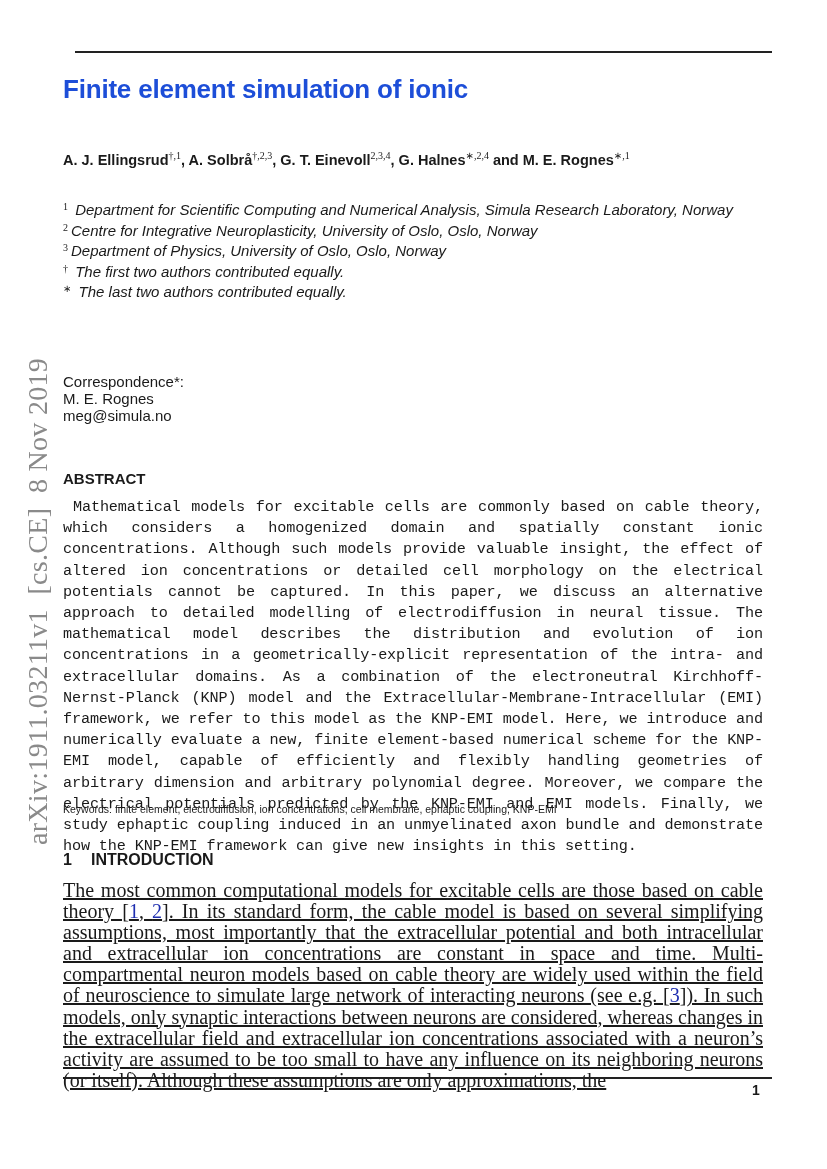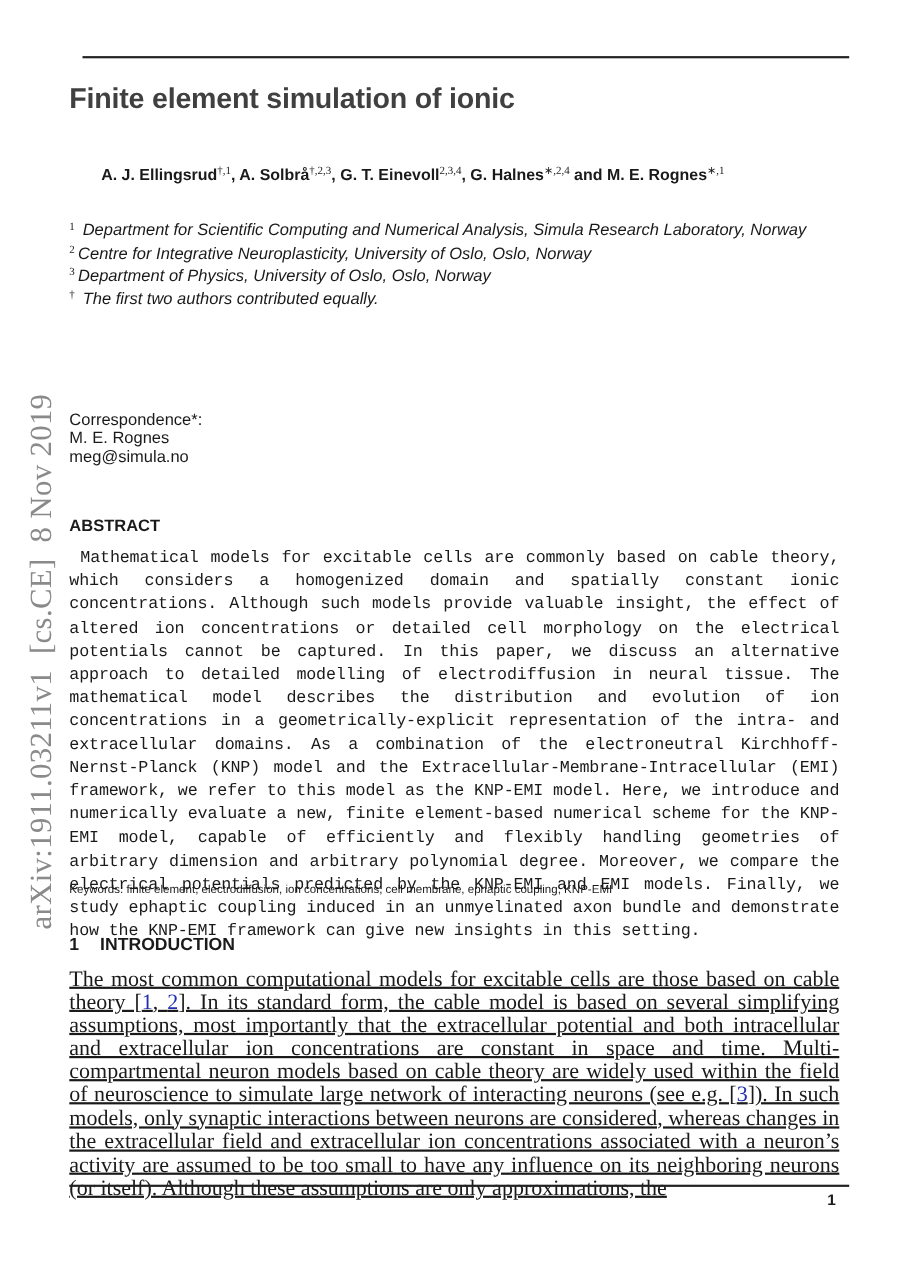--- a/index.html
+++ b/index.html
@@ -1,20 +1,20 @@
 <!DOCTYPE html>
 <html><head>
 <meta charset="utf-8">
 <style>
   html, body { margin: 0; padding: 0; background: #ffffff; }
   body { width: 827px; height: 1169px; position: relative; overflow: hidden; color: #1a1a1a; }
   .rule-top { position: absolute; left: 75px; top: 51px; width: 697px; height: 2px; background: #222; }
   .rule-bottom { position: absolute; left: 63px; top: 1077px; width: 709px; height: 2px; background: #222; }
-  .title { position: absolute; left: 63px; top: 70px; width: 700px; font-family: "Liberation Sans", sans-serif; font-weight: bold; font-size: 26px; line-height: 38px; color: #404040; letter-spacing: -0.2px; }
-  .authors { position: absolute; left: 63px; top: 148px; width: 700px; font-family: "Liberation Sans", sans-serif; font-weight: bold; font-size: 14.5px; line-height: 24px; margin-left: 29px; }
+  .title { position: absolute; left: 63px; top: 70px; width: 700px; font-family: "Liberation Sans", sans-serif; font-weight: bold; font-size: 26px; line-height: 38px; color: #1d4ed8; letter-spacing: -0.2px; }
+  .authors { position: absolute; left: 63px; top: 148px; width: 700px; font-family: "Liberation Sans", sans-serif; font-weight: bold; font-size: 14.5px; line-height: 24px; }
   .authors sup { font-family: "Liberation Serif", serif; font-weight: normal; font-size: 10px; vertical-align: 6px; line-height: 0; }
   .affils { position: absolute; left: 63px; top: 200px; width: 700px; font-family: "Liberation Sans", sans-serif; font-style: italic; font-size: 15px; line-height: 20.6px; }
   .affils sup { font-family: "Liberation Serif", serif; font-style: normal; font-size: 10px; vertical-align: 5px; line-height: 0; margin-right: 3px; }
   .corr { position: absolute; left: 63px; top: 373px; font-family: "Liberation Sans", sans-serif; font-size: 15px; line-height: 17px; }
   .arxiv { position: absolute; left: 22px; top: 845px; transform-origin: 0 0; transform: rotate(-90deg); font-family: "Liberation Serif", serif; font-size: 28px; color: #8a8a8a; white-space: pre; letter-spacing: 0.3px; }
   .h-abstract { position: absolute; left: 63px; top: 470px; font-family: "Liberation Sans", sans-serif; font-weight: bold; font-size: 15px; }
   .abstract { position: absolute; left: 63px; top: 497px; width: 700px; font-family: Liberation Mono, monospace; font-size: 15.2px; line-height: 21.2px; text-align: justify; text-indent: 10px; letter-spacing: -0.15px; }
   .keywords { position: absolute; left: 63px; top: 803px; width: 700px; font-family: "Liberation Sans", sans-serif; font-weight: normal; font-size: 10.5px; }
   .h-intro { position: absolute; left: 63px; top: 851px; font-family: "Liberation Sans", sans-serif; font-weight: bold; font-size: 16px; }
   .h-intro .num { display: inline-block; width: 28px; }
@@ -35,20 +35,21 @@
 
 <div class="authors">
   <span><span>A. J. Ellingsrud</span><sup>†,1</sup></span><span>, </span><span><span>A. Solbrå</span><sup>†,2,3</sup></span><span>, </span><span><span>G. T. Einevoll</span><sup>2,3,4</sup></span><span>, </span><span><span>G. Halnes</span><sup>∗,2,4</sup></span><span> and </span><span><span>M. E. Rognes</span><sup>∗,1</sup></span>
 </div>
 
 <div class="affils">
   <div><sup>1</sup><span> Department for Scientific Computing and Numerical Analysis, Simula Research Laboratory, Norway</span></div>
   <div><sup>2</sup><span>Centre for Integrative Neuroplasticity, University of Oslo, Oslo, Norway</span></div>
   <div><sup>3</sup><span>Department of Physics, University of Oslo, Oslo, Norway</span></div>
   <div><sup>†</sup><span> The first two authors contributed equally.</span></div>
+  <div><sup>∗</sup><span> The last two authors contributed equally.</span></div>
 </div>
 
 <div class="corr">
   <div>Correspondence*:</div>
   <div>M. E. Rognes</div>
   <div>meg@simula.no</div>
 </div>
 
 <div class="h-abstract">ABSTRACT</div>
 <div class="abstract">Mathematical models for excitable cells are commonly based on cable theory, which considers a homogenized domain and spatially constant ionic concentrations. Although such models provide valuable insight, the effect of altered ion concentrations or detailed cell morphology on the electrical potentials cannot be captured. In this paper, we discuss an alternative approach to detailed modelling of electrodiffusion in neural tissue. The mathematical model describes the distribution and evolution of ion concentrations in a geometrically-explicit representation of the intra- and extracellular domains. As a combination of the electroneutral Kirchhoff-Nernst-Planck (KNP) model and the Extracellular-Membrane-Intracellular (EMI) framework, we refer to this model as the KNP-EMI model. Here, we introduce and numerically evaluate a new, finite element-based numerical scheme for the KNP-EMI model, capable of efficiently and flexibly handling geometries of arbitrary dimension and arbitrary polynomial degree. Moreover, we compare the electrical potentials predicted by the KNP-EMI and EMI models. Finally, we study ephaptic coupling induced in an unmyelinated axon bundle and demonstrate how the KNP-EMI framework can give new insights in this setting.</div>

